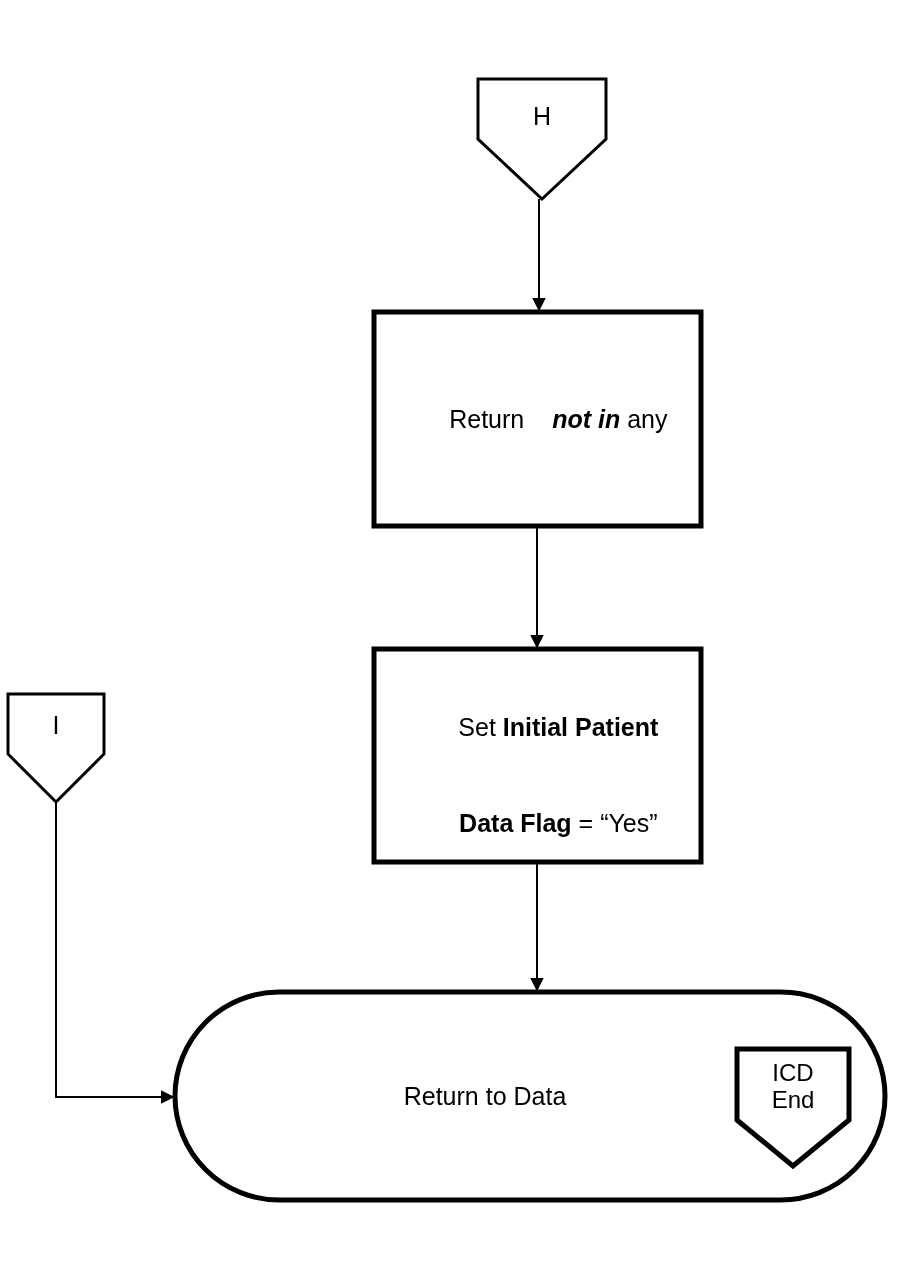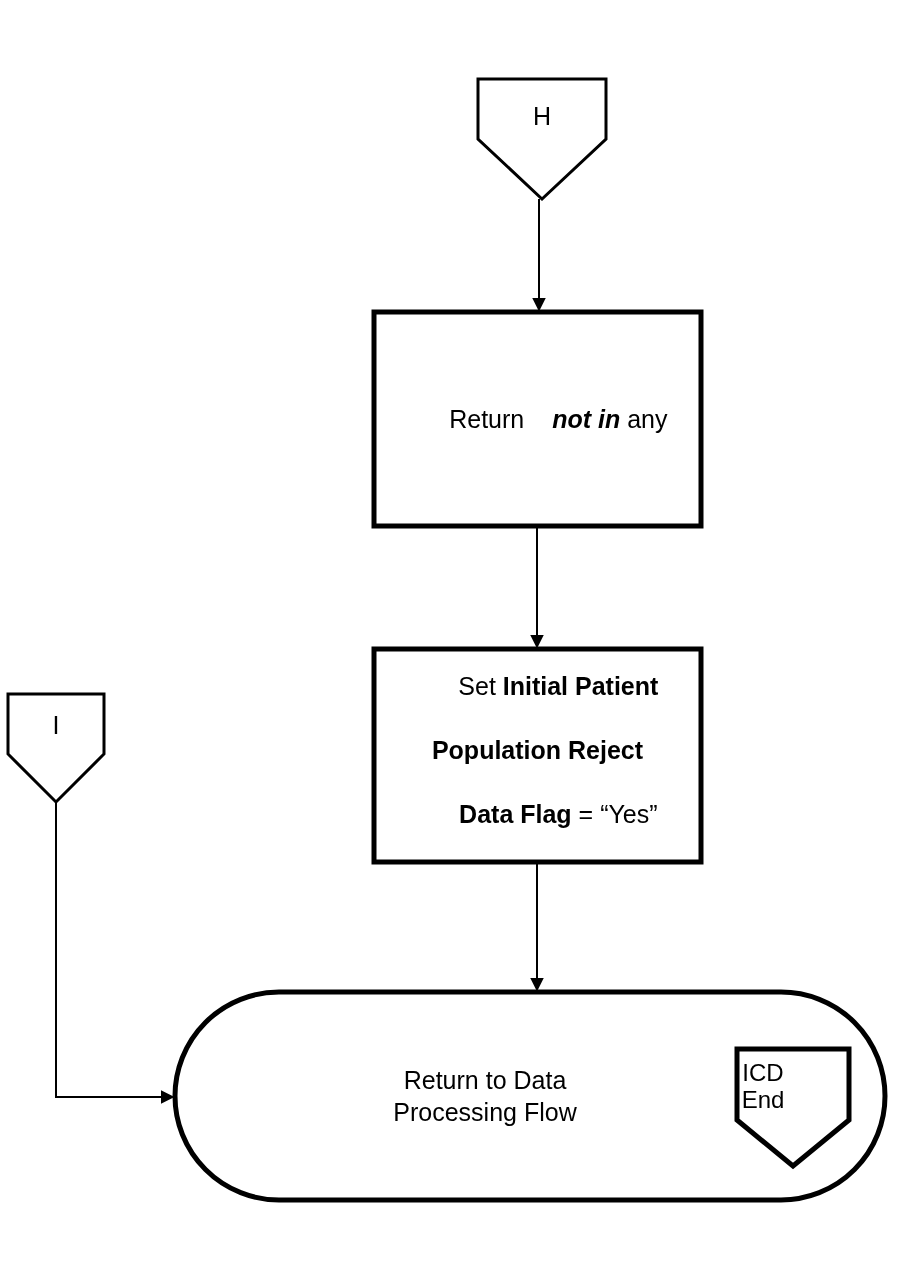--- a/index.html
+++ b/index.html
@@ -91,33 +91,31 @@
   <div class="node-text t-connector" style="left:8px; top:694px; width:96px; height:62px;">
     <span>I</span>
   </div>
 
   <div class="node-text t-process" style="left:374px; top:312px; width:327px; height:214px;">
     <div>
       <span>Return </span><span class="italic-bold">not in</span><span> any</span>
     </div>
   </div>
 
-  <div class="node-text t-process" style="left:374px; top:649px; width:327px; height:213px;justify-content:flex-end;">
+  <div class="node-text t-process" style="left:374px; top:668px; width:327px; height:213px;">
     <div>
       <span>Set </span><span class="bold">Initial Patient</span>
     </div>
-    <div class="bold">Population Reject</div>
     <div>
       <span class="bold">Data Flag</span><span> = “Yes”</span>
     </div>
   </div>
 
   <div class="node-text t-terminal" style="left:320px; top:1040px; width:330px; height:112px;">
     <div>Return to Data</div>
-    <div>Processing Flow</div>
   </div>
 
-  <div class="node-text t-icd" style="left:707px; top:1051px; width:112px; height:72px;">
+  <div class="node-text t-icd" style="left:737px; top:1051px; width:112px; height:72px;">
     <div>ICD</div>
     <div>End</div>
   </div>
 
 </div>
 
 </body></html>

